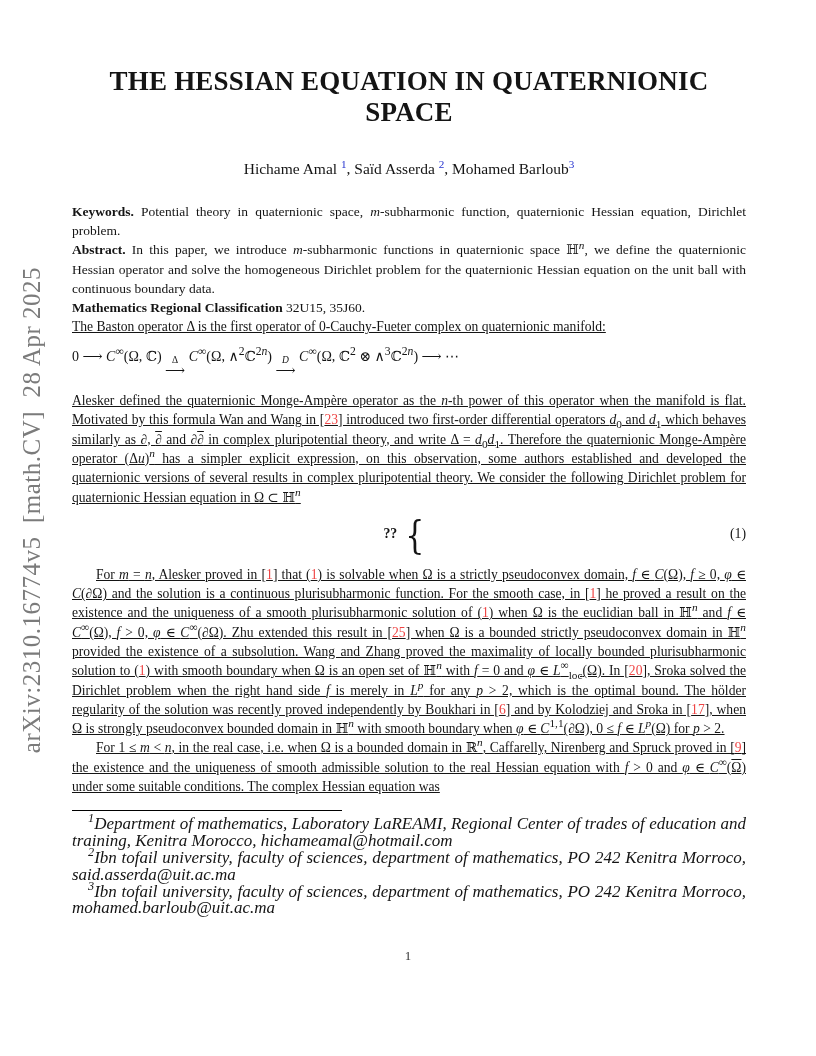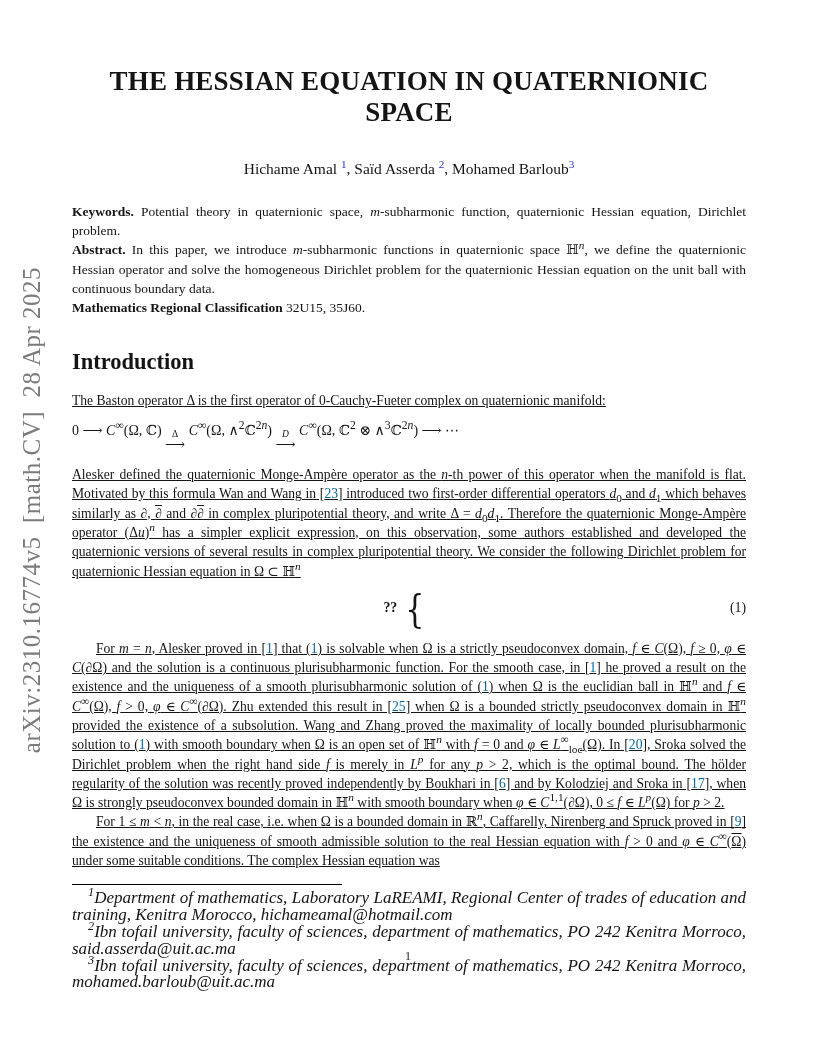--- a/index.html
+++ b/index.html
@@ -4,21 +4,21 @@
 <style>
   html,body{margin:0;padding:0;background:#ffffff;}
   .page{position:relative;width:816px;height:1056px;background:#ffffff;overflow:hidden;
         font-family:"Liberation Serif","DejaVu Serif",serif;color:#141414;}
   .arxiv-stamp{position:absolute;left:-317px;top:495px;width:700px;height:30px;
         transform:rotate(-90deg);text-align:center;white-space:pre;
         font-size:25px;color:#7b7b7b;letter-spacing:0.5px;}
   .content{position:absolute;left:72px;top:0;width:674px;}
   .title{margin:66px 0 0;text-align:center;font-size:27px;font-weight:bold;letter-spacing:0.2px;}
   .authors{margin-top:32px;text-align:center;font-size:15.5px;}
-  .authors sup,.cite{color:#0369a1;}
+  .authors sup,.cite{color:#ef4444;}
   sup.mark{color:#2431cf;font-size:0.72em;}
   .abstract-block{margin-top:24px;font-size:13.5px;line-height:19.2px;text-align:justify;}
   .abstract-block p{margin:0;}
   .lbl{font-weight:bold;}
   .section-heading{font-size:22.5px;font-weight:bold;margin:32px 0 16px;}
   p.body{font-size:13.6px;line-height:19.3px;text-align:justify;margin:0;text-decoration:underline;}
   p.indent{text-indent:24px;}
   .display-math{margin:11px 0 13px;font-size:14px;}
   .larr{display:inline-flex;flex-direction:column;align-items:center;line-height:1;vertical-align:-2px;}
   .ll{font-size:9.5px;margin-bottom:-1px;}
@@ -51,21 +51,20 @@
     <h1 class="title">THE HESSIAN EQUATION IN QUATERNIONIC SPACE</h1>
 
     <div class="authors">Hichame Amal <sup class="mark">1</sup>, Saïd Asserda <sup class="mark">2</sup>, Mohamed Barloub<sup class="mark">3</sup></div>
 
     <div class="abstract-block">
       <p><span class="lbl">Keywords.</span> <span>Potential theory in quaternionic space, <i>m</i>-subharmonic function, quaternionic Hessian equation, Dirichlet problem.</span></p>
       <p><span class="lbl">Abstract.</span> <span>In this paper, we introduce <i>m</i>-subharmonic functions in quaternionic space ℍ<sup><i>n</i></sup>, we define the quaternionic Hessian operator and solve the homogeneous Dirichlet problem for the quaternionic Hessian equation on the unit ball with continuous boundary data.</span></p>
       <p><span class="lbl">Mathematics Regional Classification</span> <span>32U15, 35J60.</span></p>
     </div>
 
-    <h2 class="section-heading">Introduction</h2>
 
     <p class="body">The Baston operator Δ is the first operator of 0-Cauchy-Fueter complex on quaternionic manifold:</p>
 
     <div class="display-math">0 ⟶ <i>C</i><sup>∞</sup>(Ω, ℂ) <span class="larr">
           <span class="ll">Δ</span>
           <span class="la">⟶</span>
         </span> <i>C</i><sup>∞</sup>(Ω, ∧<sup>2</sup>ℂ<sup>2<i>n</i></sup>) <span class="larr">
           <span class="ll"><i>D</i></span>
           <span class="la">⟶</span>
         </span> <i>C</i><sup>∞</sup>(Ω, ℂ<sup>2</sup> ⊗ ∧<sup>3</sup>ℂ<sup>2<i>n</i></sup>) ⟶ ⋯</div>

